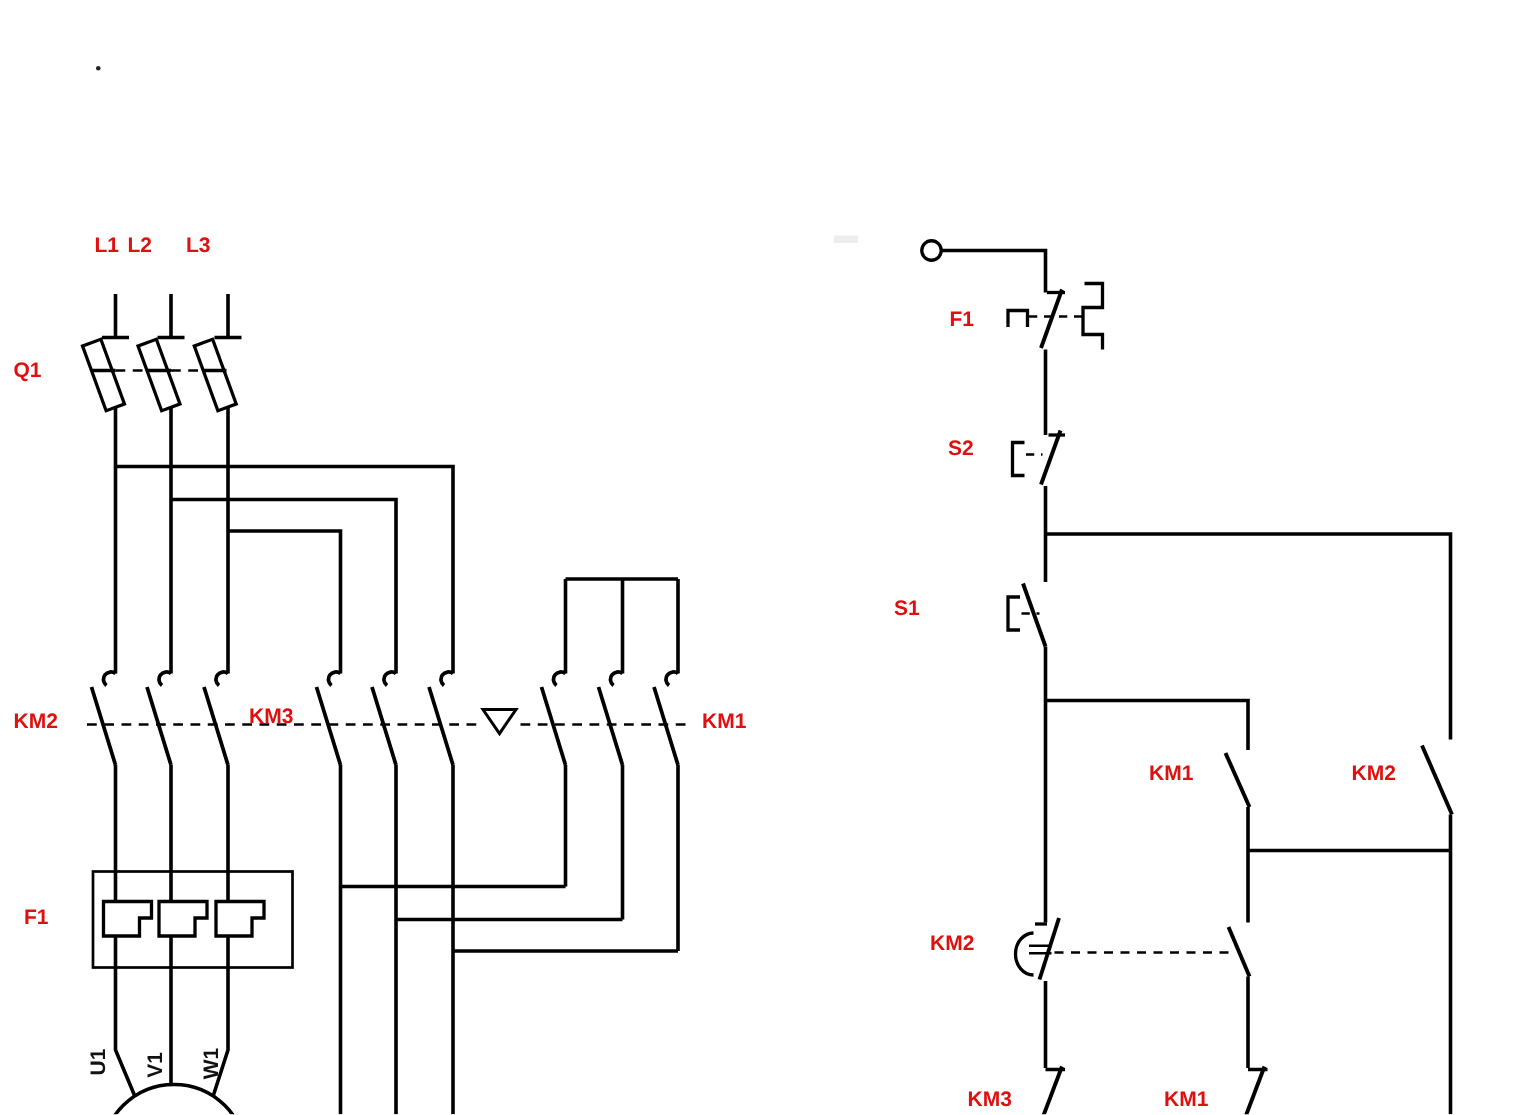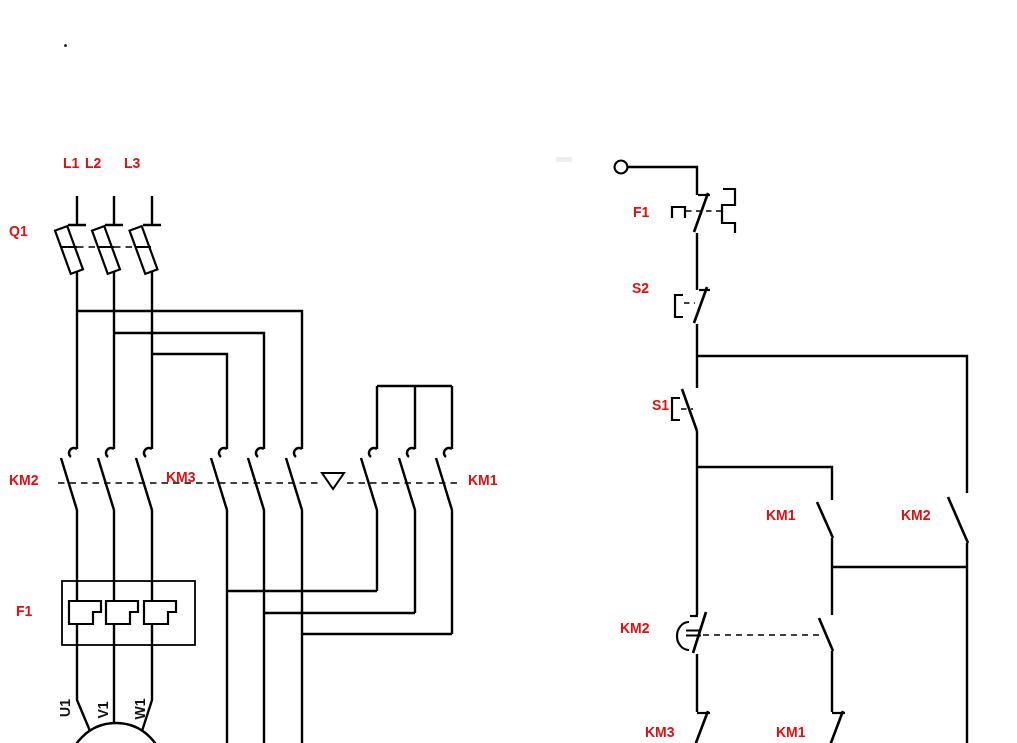--- a/index.html
+++ b/index.html
@@ -157,32 +157,32 @@
       </g>
     </g>
   </svg>
 
   <div class="dot" style="left:64px;top:44px;"></div>
   <div class="smear" style="left:556px;top:157px;width:16px;height:5px;"></div>
 
   <span class="lbl" style="left:63px;top:156px">L1</span>
   <span class="lbl" style="left:85px;top:156px">L2</span>
   <span class="lbl" style="left:124px;top:156px">L3</span>
-  <span class="lbl" style="left:9px;top:224px">Q1</span>
+  <span class="lbl" style="left:9px;top:239px">Q1</span>
   <span class="lbl" style="left:9px;top:473px">KM2</span>
   <span class="lbl" style="left:166px;top:470px">KM3</span>
   <span class="lbl" style="left:468px;top:473px">KM1</span>
   <span class="lbl" style="left:16px;top:604px">F1</span>
 
   <span class="vlbl" style="left:53px;top:697px;width:24px;height:22px">U1</span>
   <span class="vlbl" style="left:91px;top:699px;width:24px;height:22px">V1</span>
   <span class="vlbl" style="left:128px;top:698px;width:24px;height:22px">W1</span>
 
   <span class="lbl" style="left:633px;top:205px">F1</span>
-  <span class="lbl" style="left:632px;top:281px">S2</span>
-  <span class="lbl" style="left:652px;top:398px">S1</span>
+  <span class="lbl" style="left:632px;top:291px">S2</span>
+  <span class="lbl" style="left:596px;top:398px">S1</span>
   <span class="lbl" style="left:766px;top:508px">KM1</span>
   <span class="lbl" style="left:901px;top:508px">KM2</span>
   <span class="lbl" style="left:620px;top:621px">KM2</span>
   <span class="lbl" style="left:645px;top:725px">KM3</span>
   <span class="lbl" style="left:776px;top:725px">KM1</span>
 
 </div>
 
 </body></html>

